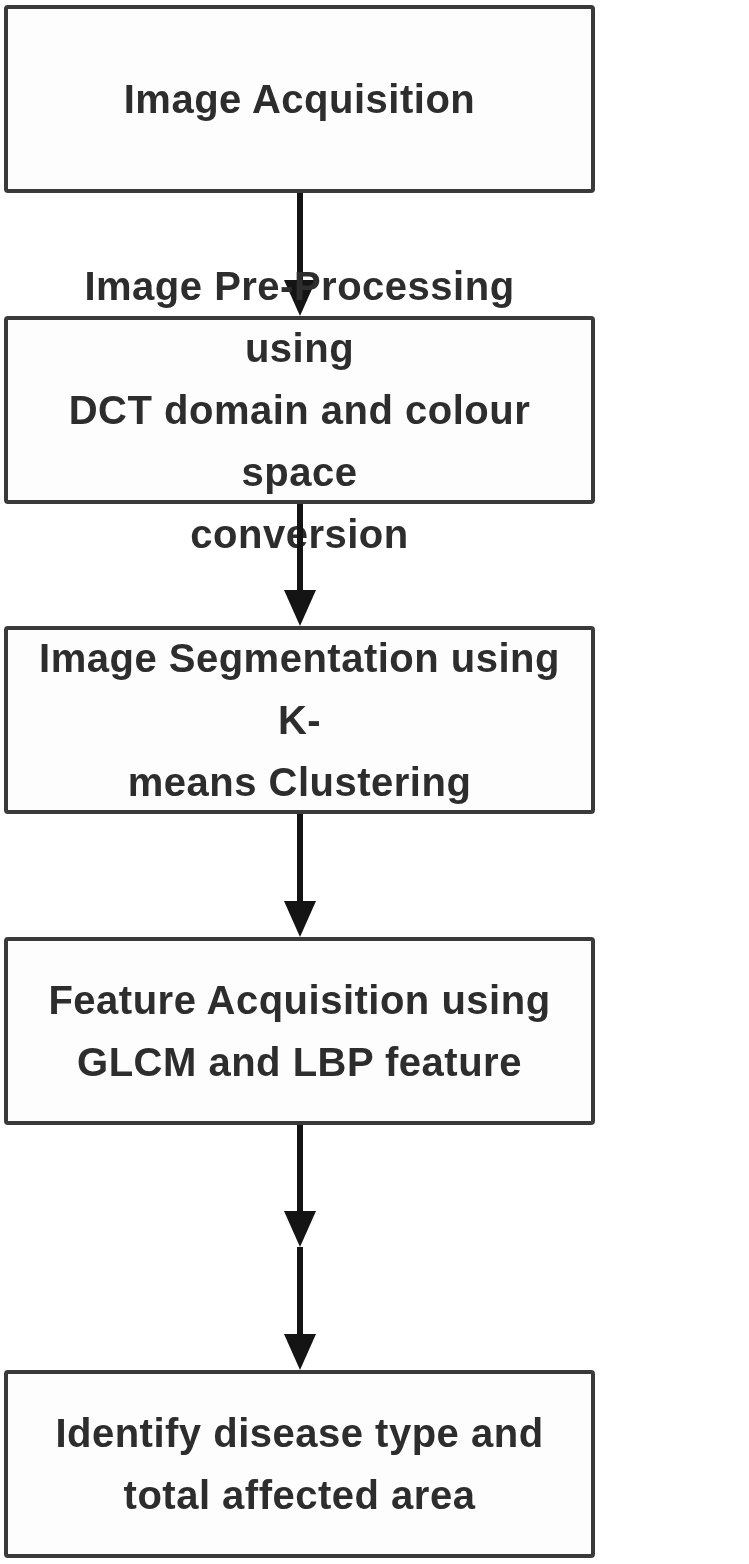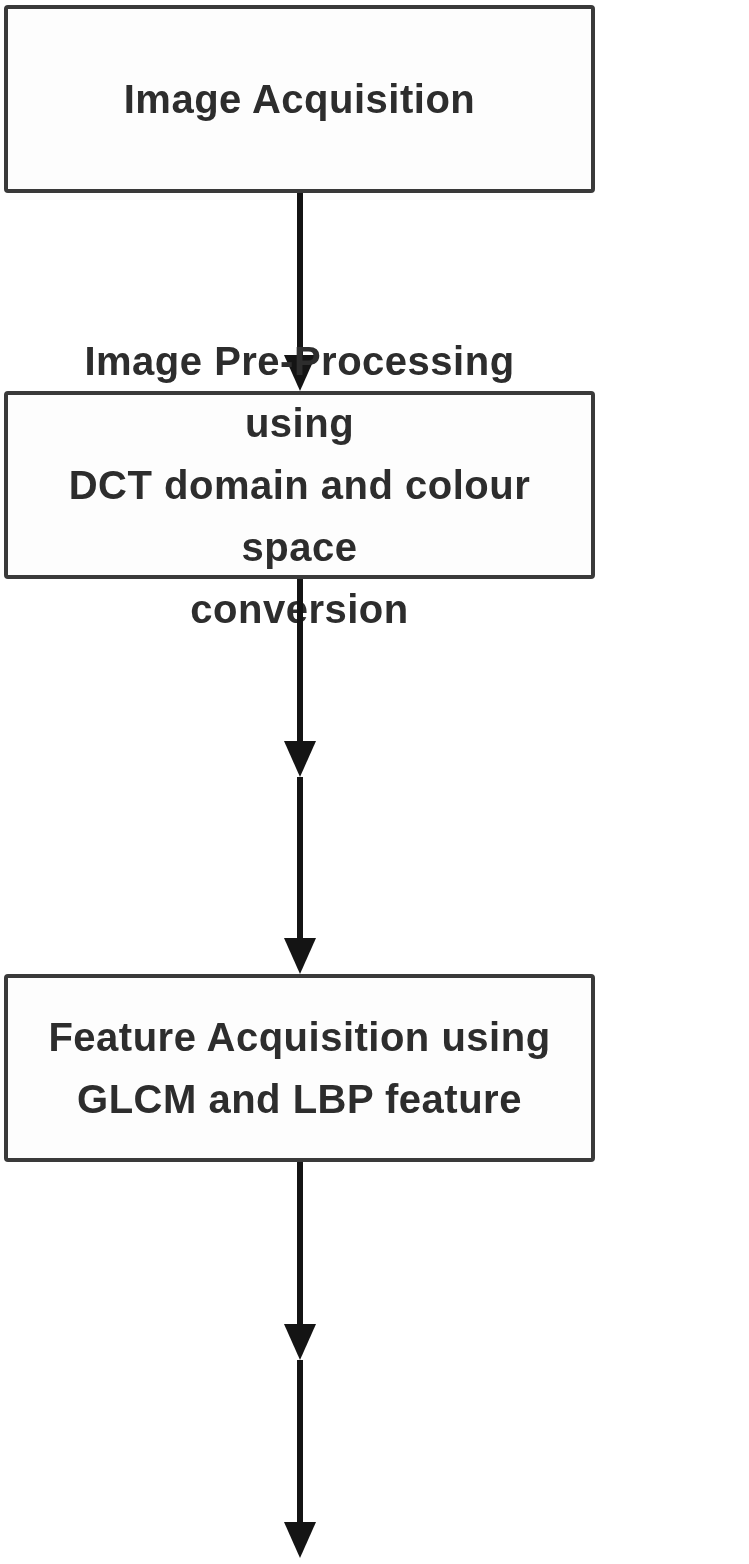--- a/index.html
+++ b/index.html
@@ -85,20 +85,24 @@
     <span class="label">Image Pre-Processing using
 DCT domain and colour space
 conversion</span>
   </div>
 
   <div class="flow-arrow">
     <div class="shaft"></div>
     <div class="head"></div>
   </div>
 
+  <div class="flow-box">
+    <span class="label">Image Segmentation using K-
+means Clustering</span>
+  </div>
 
   <div class="flow-arrow">
     <div class="shaft"></div>
     <div class="head"></div>
   </div>
 
   <div class="flow-box">
     <span class="label">Feature Acquisition using
 GLCM and LBP feature</span>
   </div>
@@ -107,14 +111,18 @@
     <div class="shaft"></div>
     <div class="head"></div>
   </div>
 
 
   <div class="flow-arrow">
     <div class="shaft"></div>
     <div class="head"></div>
   </div>
 
+  <div class="flow-box">
+    <span class="label">Identify disease type and
+total affected area</span>
+  </div>
 
 </div>
 
 </body></html>

